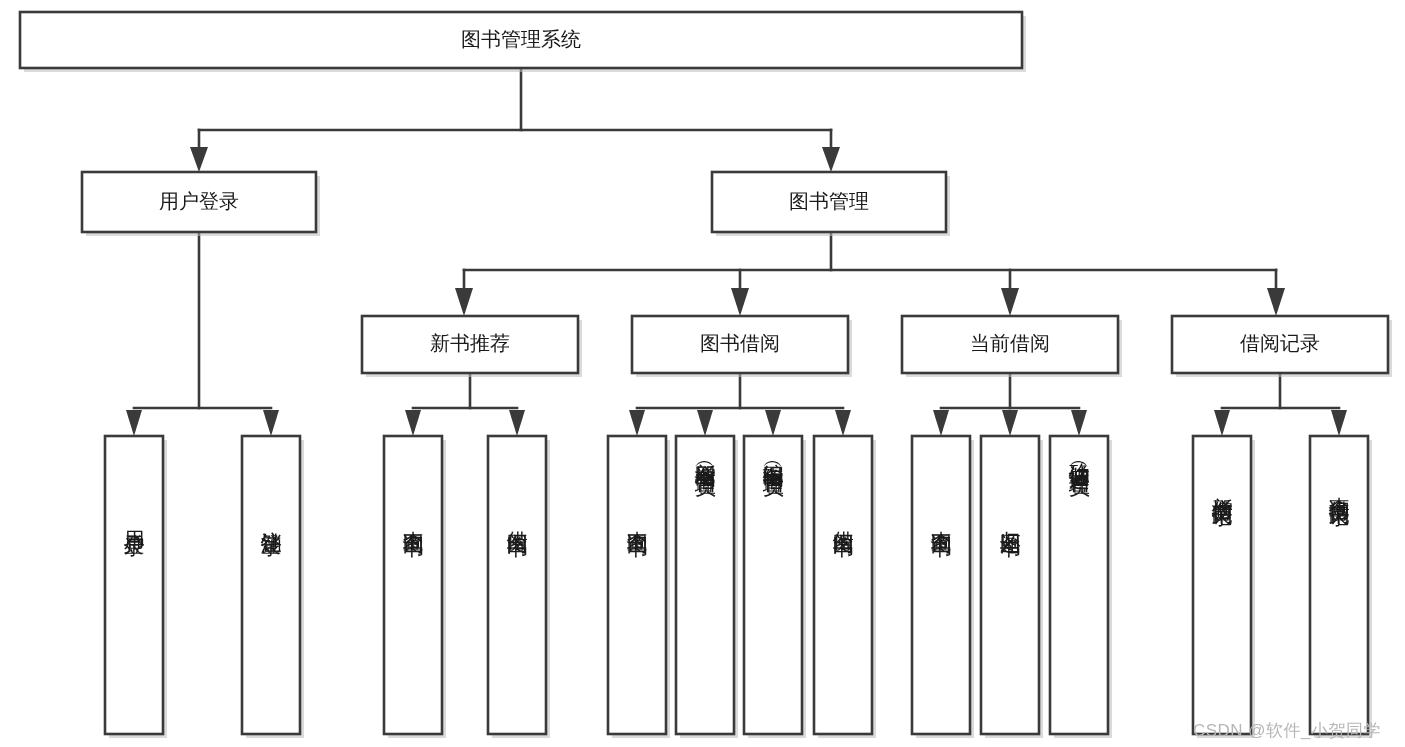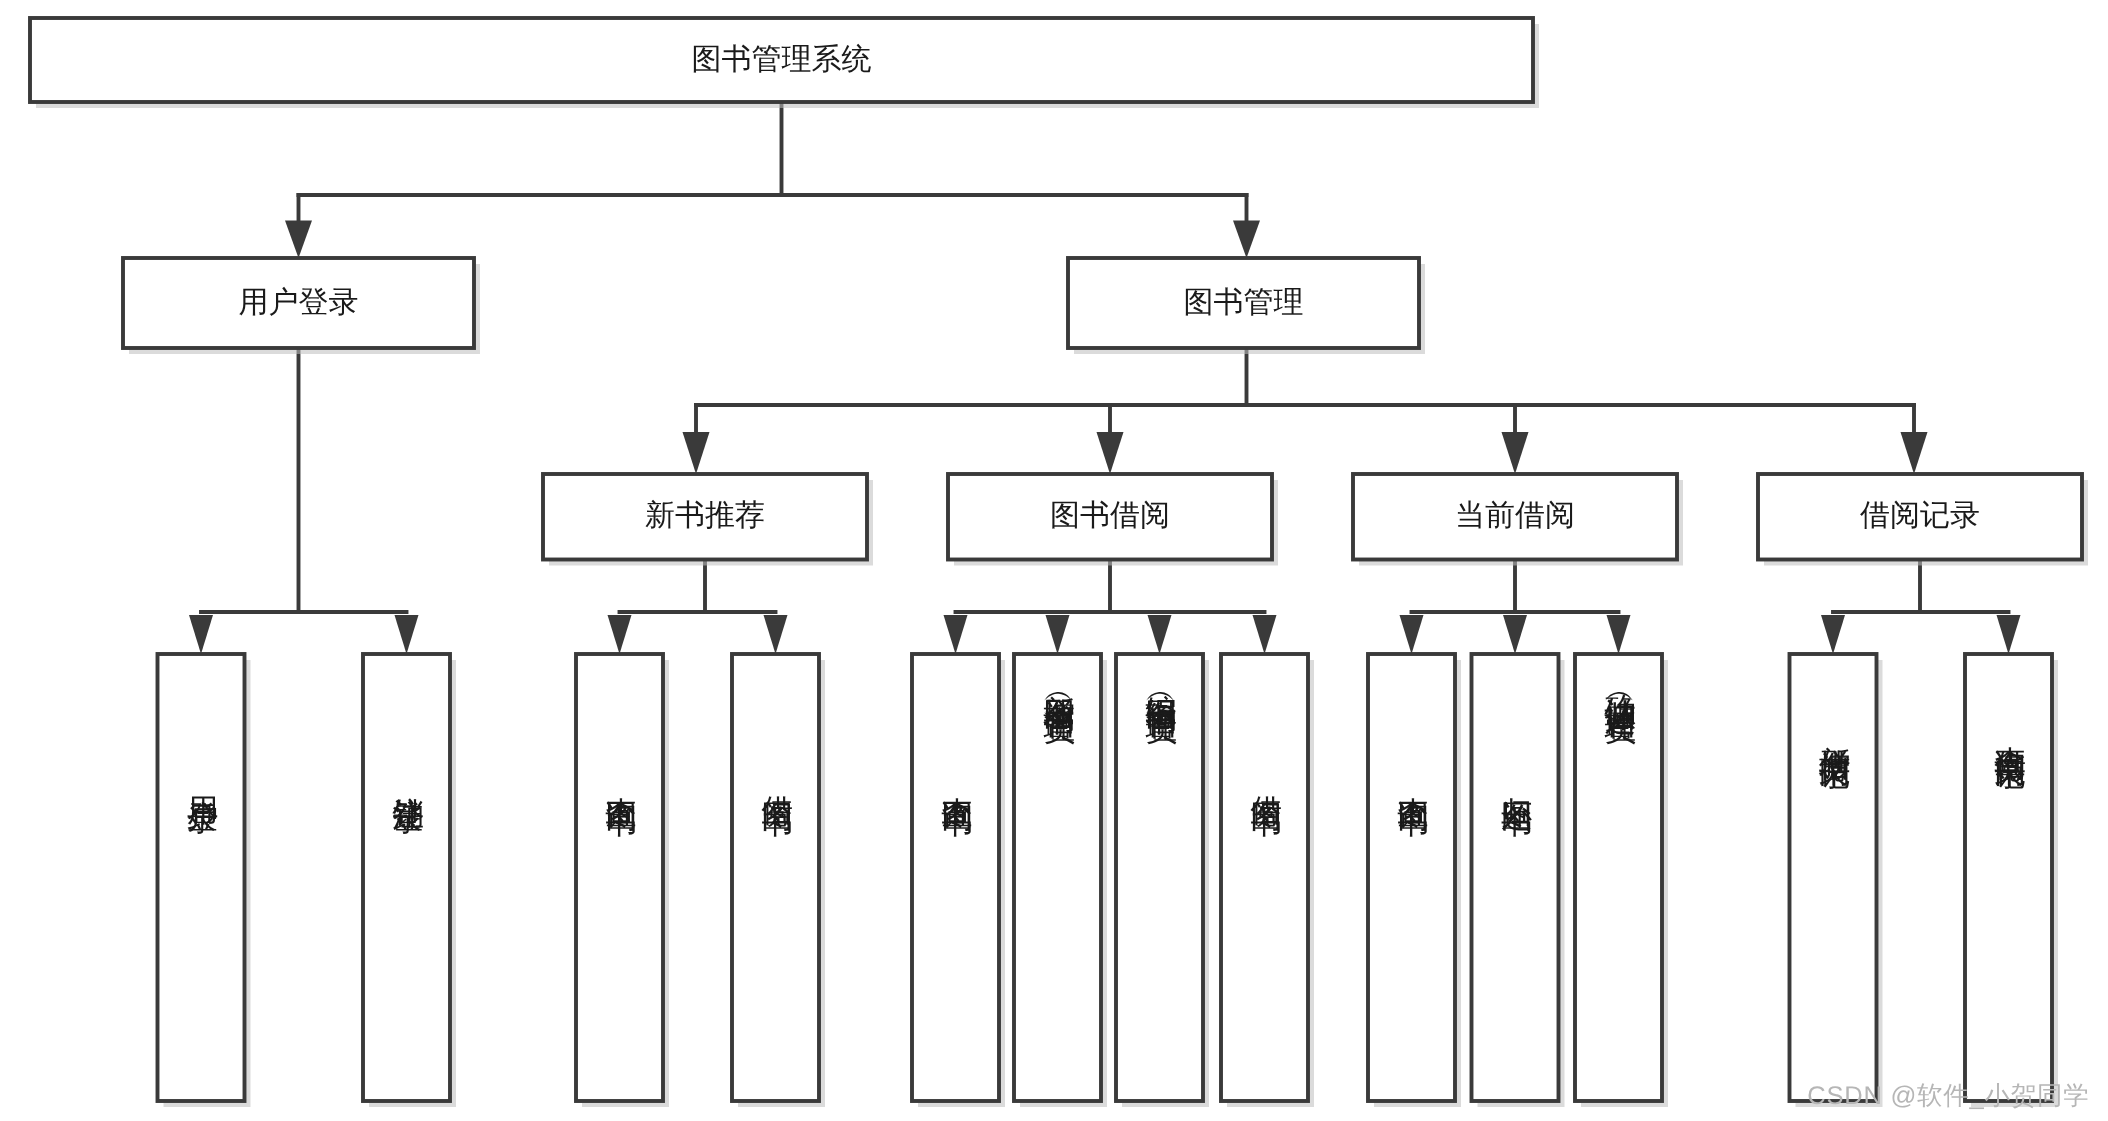--- a/index.html
+++ b/index.html
@@ -47,21 +47,21 @@
   }
   .node-label-h {
     font-family: "Liberation Sans", "DejaVu Sans", sans-serif;
     font-size: 20px;
     fill: #1a1a1a;
     text-anchor: middle;
     dominant-baseline: middle;
   }
   .watermark-text {
     position: absolute;
-    right: 12px;
+    right: 24px;
     bottom: 5px;
     font-family: "Liberation Sans", "DejaVu Sans", sans-serif;
     font-size: 17px;
     color: #b6b6b6;
     white-space: nowrap;
     letter-spacing: 0.5px;
     pointer-events: none;
   }
   .leaf-label-wrap {
     position: absolute;

